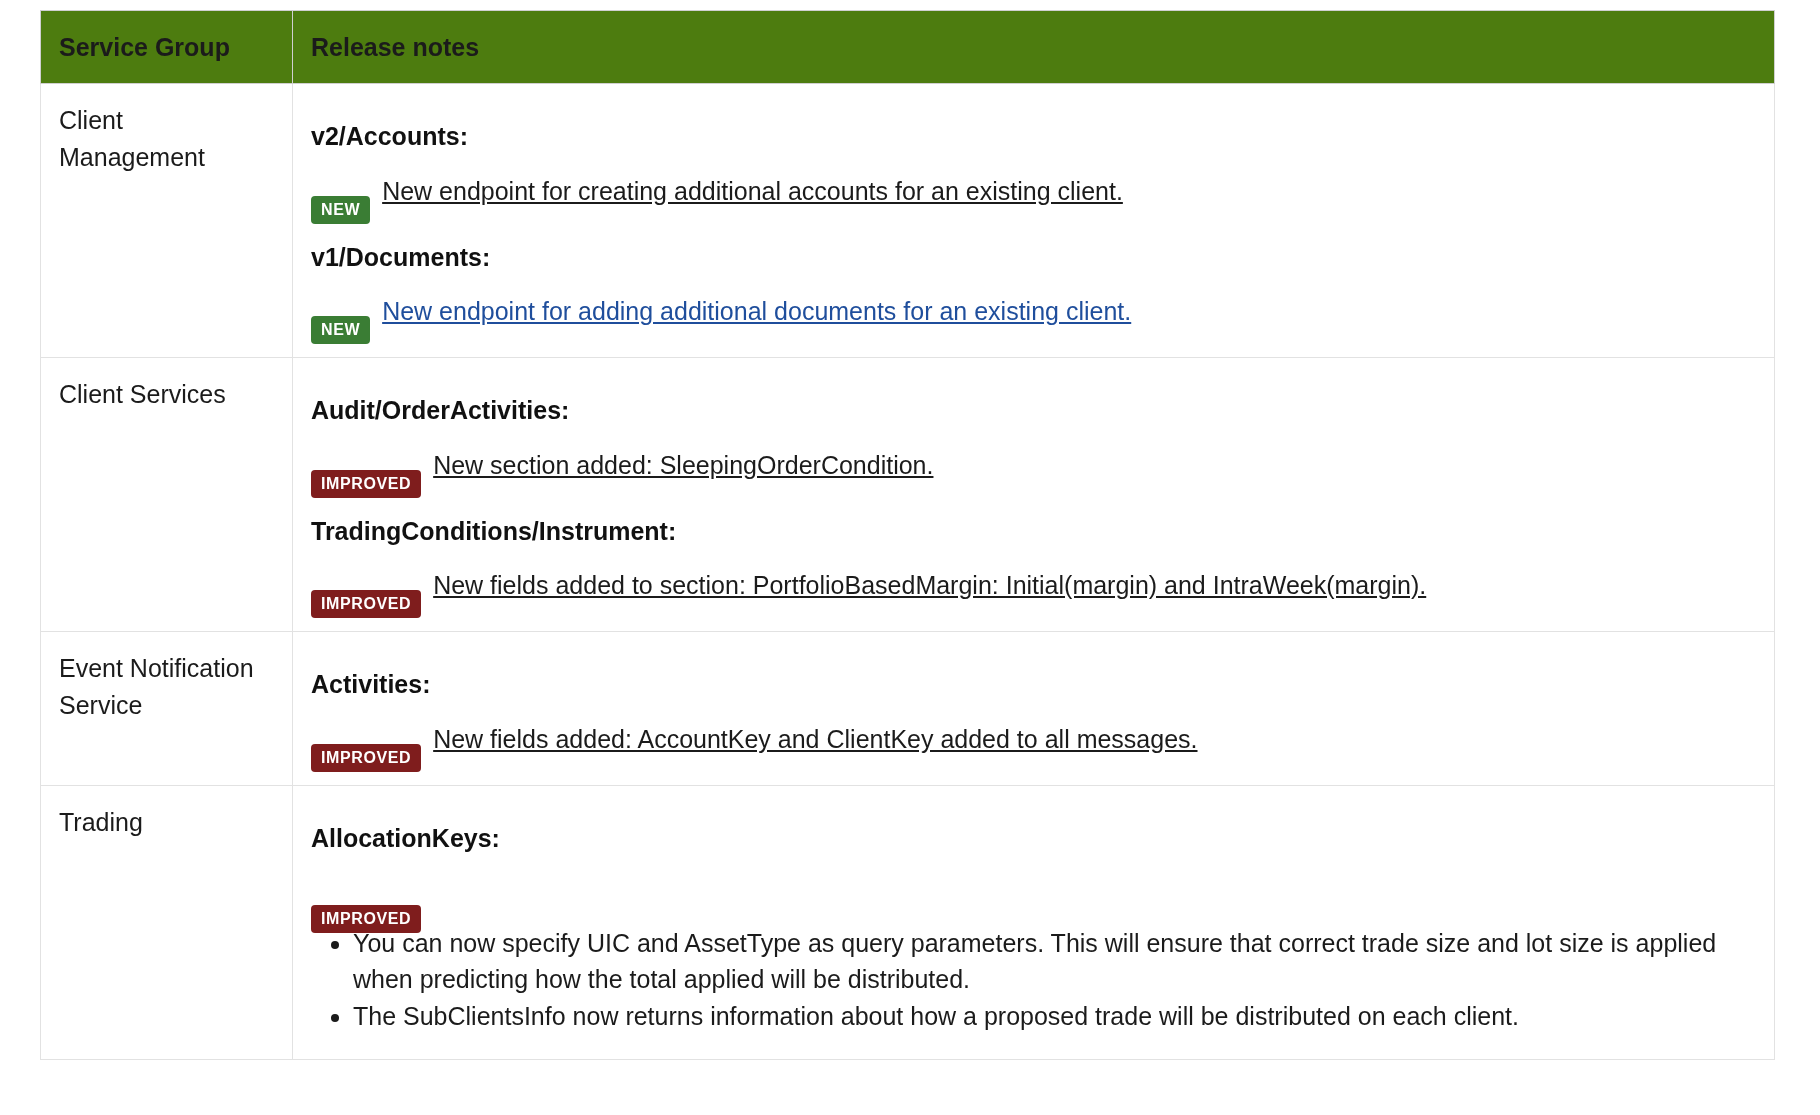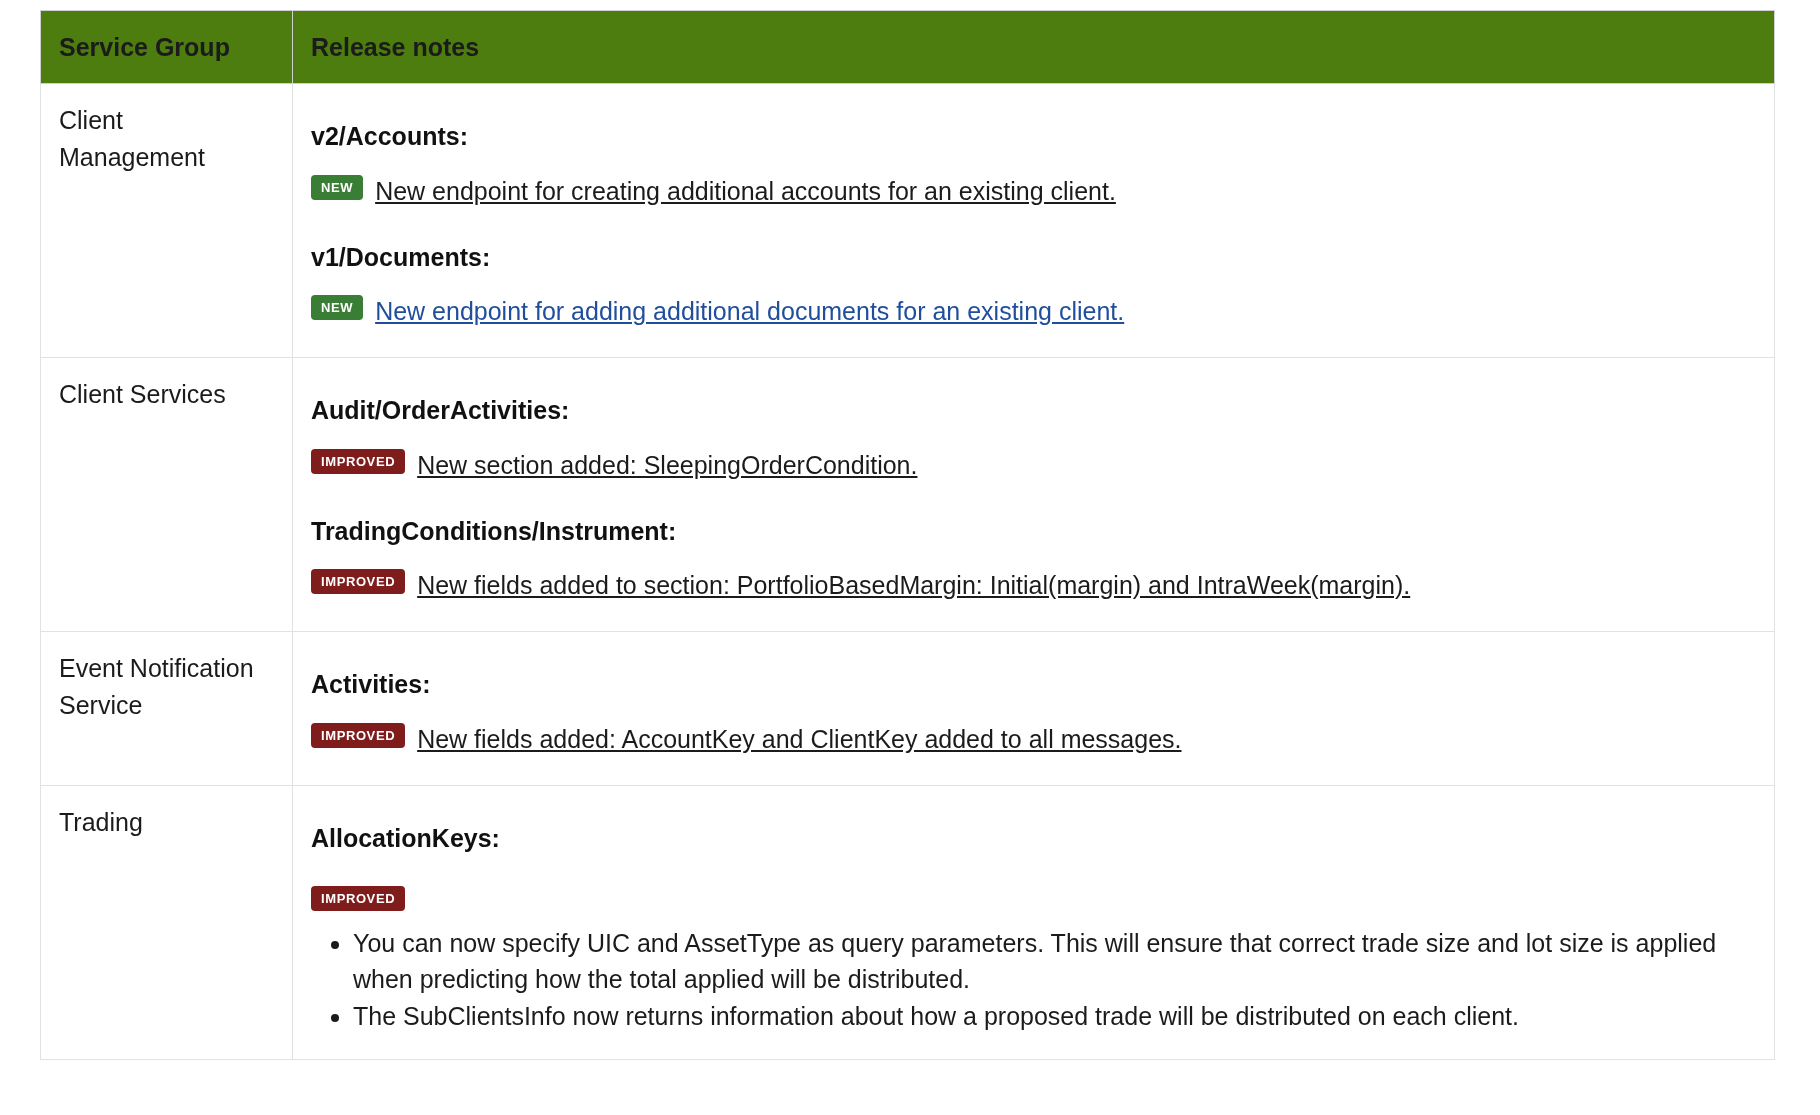--- a/index.html
+++ b/index.html
@@ -59,29 +59,29 @@
   }
   .note-line {
     display: flex;
     align-items: flex-start;
     margin: 0 0 6px 0;
     gap: 12px;
   }
   .badge {
     display: inline-block;
     color: #ffffff;
-    font-size: 13px;
+    font-size: 16px;
     font-weight: bold;
     letter-spacing: 0.6px;
     padding: 6px 10px 6px 10px;
     border-radius: 4px;
     line-height: 1;
     flex: 0 0 auto;
     position: relative;
-    top: 2px;
+    top: 23px;
   }
   .badge-new { background: #3a7d34; }
   .badge-improved { background: #7f1d1d; }
   .note-text {
     font-size: 25px;
     color: #1b1b1b;
     text-decoration: underline;
   }
   .note-text.link {
     color: #1f4e9c;

